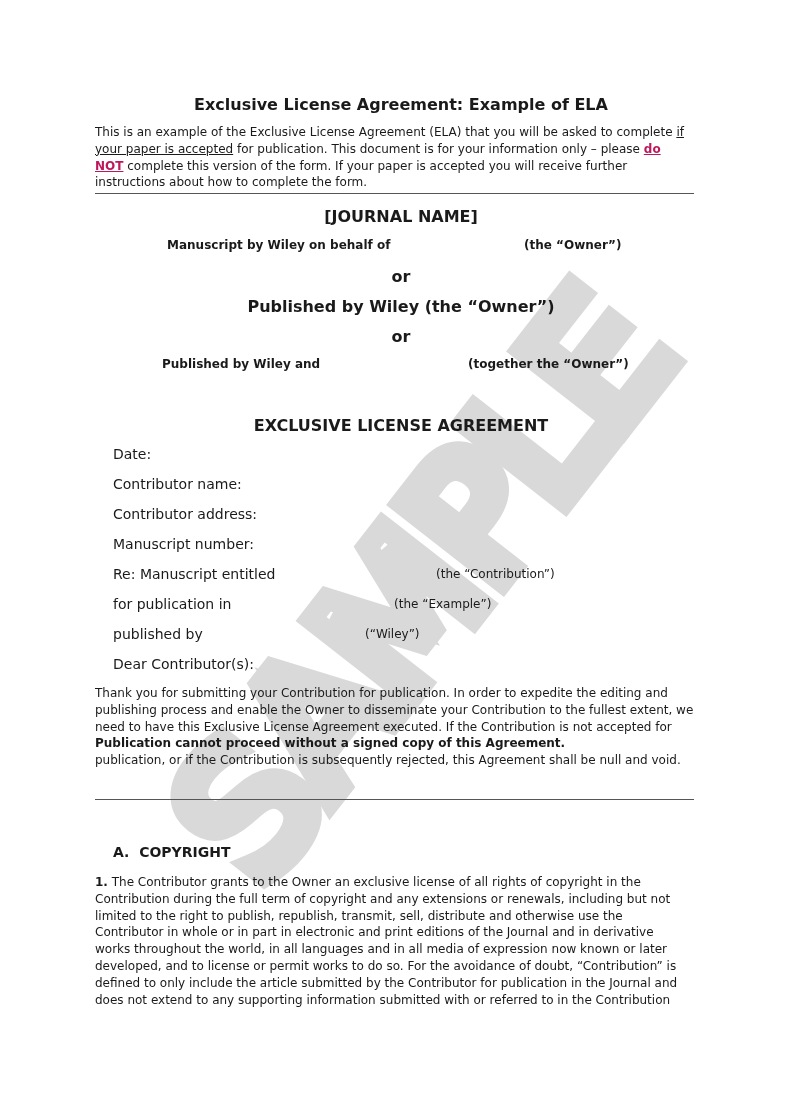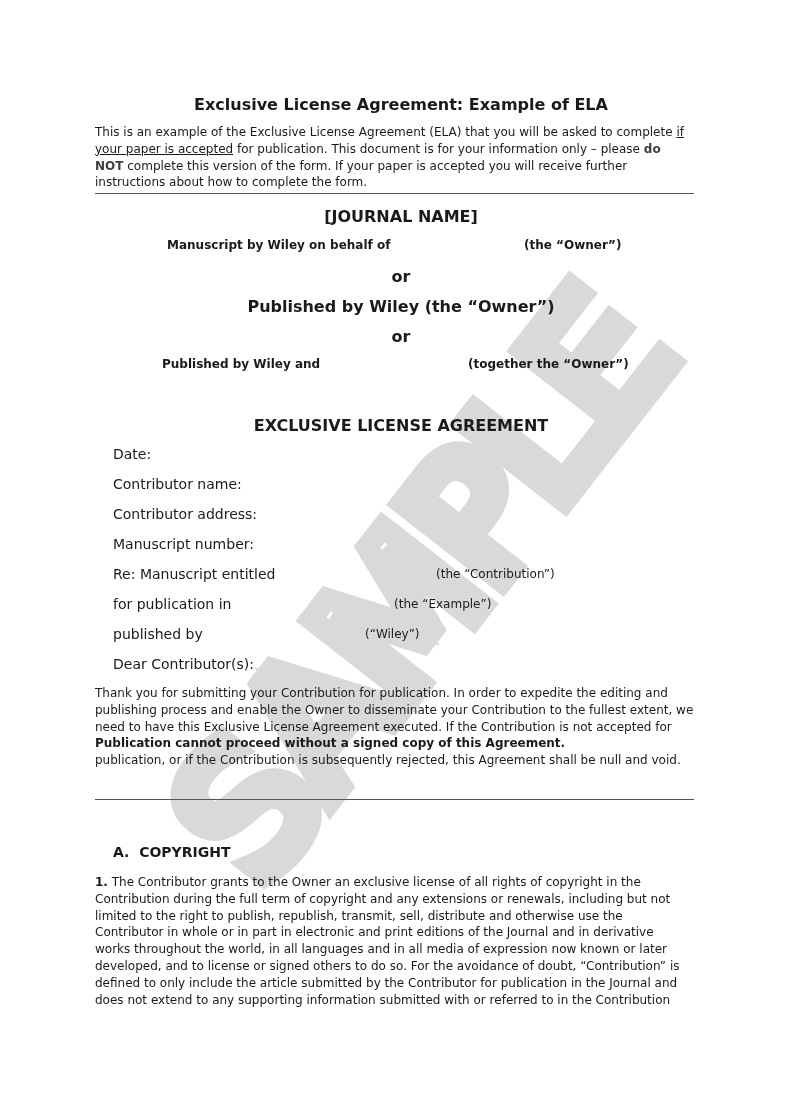--- a/index.html
+++ b/index.html
@@ -6,21 +6,21 @@
   body { width: 788px; height: 1114px; position: relative; overflow: hidden;
          font-family: "DejaVu Sans", sans-serif; color: #1a1a1a; }
   .page { position: absolute; left: 0; top: 0; width: 788px; height: 1114px; }
   .abs { position: absolute; white-space: nowrap; }
   .t13 { font-size: 12px; line-height: 16.8px; }
   .b { font-weight: bold; }
   .center { position: absolute; left: 102px; width: 598px; text-align: center; font-size: 16px; font-weight: bold; }
   .para { position: absolute; left: 95px; width: 600px; font-size: 12px; line-height: 16.8px; white-space: normal; }
   .para span.line { display: block; white-space: nowrap; }
   .u { text-decoration: underline; }
-  .red { color: #404040; font-weight: bold; }
+  .red { color: #be185d; font-weight: bold; text-decoration: underline; }
   .rule { position: absolute; left: 95px; width: 599px; height: 1px; background: #555; }
   .field { position: absolute; left: 113px; font-size: 14px; white-space: nowrap; }
   .watermark { position: absolute; left: 95px; top: 520px; width: 620px; text-align: center;
                font-family: "DejaVu Sans", sans-serif; font-size: 175px; font-weight: normal;
                color: transparent; -webkit-text-stroke: 22px #d9d9d9; letter-spacing: -4px;
                transform: rotate(-52deg); transform-origin: 50% 50%; z-index: 0; line-height: 1; }
   .content { position: relative; z-index: 1; }
 </style>
 </head>
 <body>
@@ -78,18 +78,18 @@
     <div class="rule" style="top:799px;"></div>
 
     <div class="field b" style="top:844px; white-space:pre;">A.  COPYRIGHT</div>
 
     <div class="para" style="top:874px;">
       <span class="line"><span class="b">1.</span><span> The Contributor grants to the Owner an exclusive license of all rights of copyright in the</span></span>
       <span class="line">Contribution during the full term of copyright and any extensions or renewals,  including but not</span>
       <span class="line">limited to the right to publish, republish, transmit, sell, distribute and otherwise use the</span>
       <span class="line">Contributor in whole or in part in electronic and print editions of the Journal and in derivative</span>
       <span class="line">works throughout the world, in all languages and in all media of expression now known or later</span>
-      <span class="line">developed, and to license or signed others to do so. For the avoidance of doubt, “Contribution” is</span>
+      <span class="line">developed, and to license or permit works to do so. For the avoidance of doubt, “Contribution” is</span>
       <span class="line">defined to only include the article submitted by the Contributor for publication in the Journal and</span>
       <span class="line">does not extend to any supporting information submitted with or referred to in the Contribution</span>
     </div>
   </div>
 </div>
 
 </body></html>

